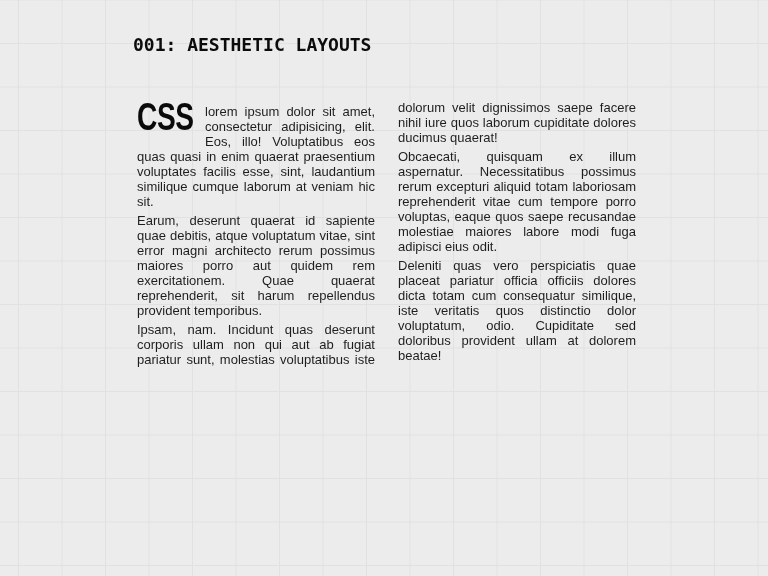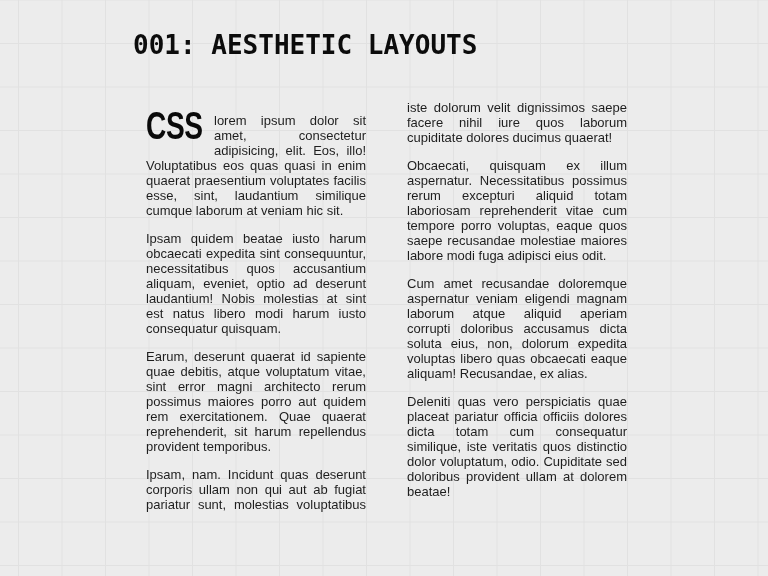--- a/index.html
+++ b/index.html
@@ -18,37 +18,37 @@
   }
   .page {
     box-sizing: content-box;
     padding: 33px 0 0 133px;
     width: 507px;
   }
   .page-title {
     margin: 0;
     font-family: "DejaVu Sans Mono", monospace;
     font-weight: bold;
-    font-size: 26px;
+    font-size: 18px;
     line-height: 24px;
     letter-spacing: 0px;
     color: #0c0c0c;
     white-space: nowrap;
   }
   .article-columns {
     margin-top: 43px;
     column-count: 2;
     column-gap: 15px;
     text-align: justify;
     font-size: 13px;
     line-height: 15px;
     color: #1e1e1e;
   }
   .article-columns p {
-    margin: 13px;
+    margin: 4px;
     padding: 0;
   }
   .dropcap {
     float: left;
     width: 58px;
     height: 45px;
     margin-right: 10px;
     font-weight: bold;
     font-size: 38px;
     line-height: 27px;
@@ -62,20 +62,18 @@
 </head>
 <body>
 
 <main class="page">
   <h1 class="page-title">001: AESTHETIC LAYOUTS</h1>
 
   <section class="article-columns">
     <p>
       <span class="dropcap">CSS</span><span>lorem ipsum dolor sit amet, consectetur adipisicing, elit. Eos, illo! Voluptatibus eos quas quasi in enim quaerat praesentium voluptates facilis esse, sint, laudantium similique cumque laborum at veniam hic sit.</span>
     </p>
-    <p>Ipsam quidem beatae iusto harum obcaecati expedita sint consequuntur, necessitatibus quos accusantium aliquam, eveniet, optio ad deserunt laudantium! Nobis molestias at sint est natus libero modi harum iusto consequatur quisquam.</p>
     <p>Earum, deserunt quaerat id sapiente quae debitis, atque voluptatum vitae, sint error magni architecto rerum possimus maiores porro aut quidem rem exercitationem. Quae quaerat reprehenderit, sit harum repellendus provident temporibus.</p>
     <p>Ipsam, nam. Incidunt quas deserunt corporis ullam non qui aut ab fugiat pariatur sunt, molestias voluptatibus iste dolorum velit dignissimos saepe facere nihil iure quos laborum cupiditate dolores ducimus quaerat!</p>
     <p>Obcaecati, quisquam ex illum aspernatur. Necessitatibus possimus rerum excepturi aliquid totam laboriosam reprehenderit vitae cum tempore porro voluptas, eaque quos saepe recusandae molestiae maiores labore modi fuga adipisci eius odit.</p>
-    <p>Cum amet recusandae doloremque aspernatur veniam eligendi magnam laborum atque aliquid aperiam corrupti doloribus accusamus dicta soluta eius, non, dolorum expedita voluptas libero quas obcaecati eaque aliquam! Recusandae, ex alias.</p>
     <p>Deleniti quas vero perspiciatis quae placeat pariatur officia officiis dolores dicta totam cum consequatur similique, iste veritatis quos distinctio dolor voluptatum, odio. Cupiditate sed doloribus provident ullam at dolorem beatae!</p>
   </section>
 </main>
 
 </body></html>

